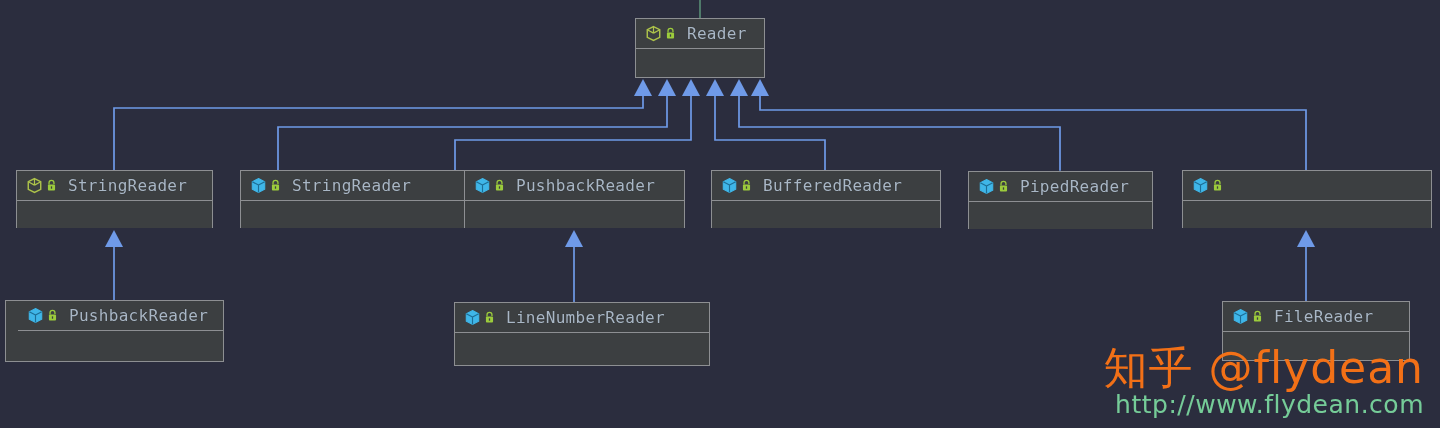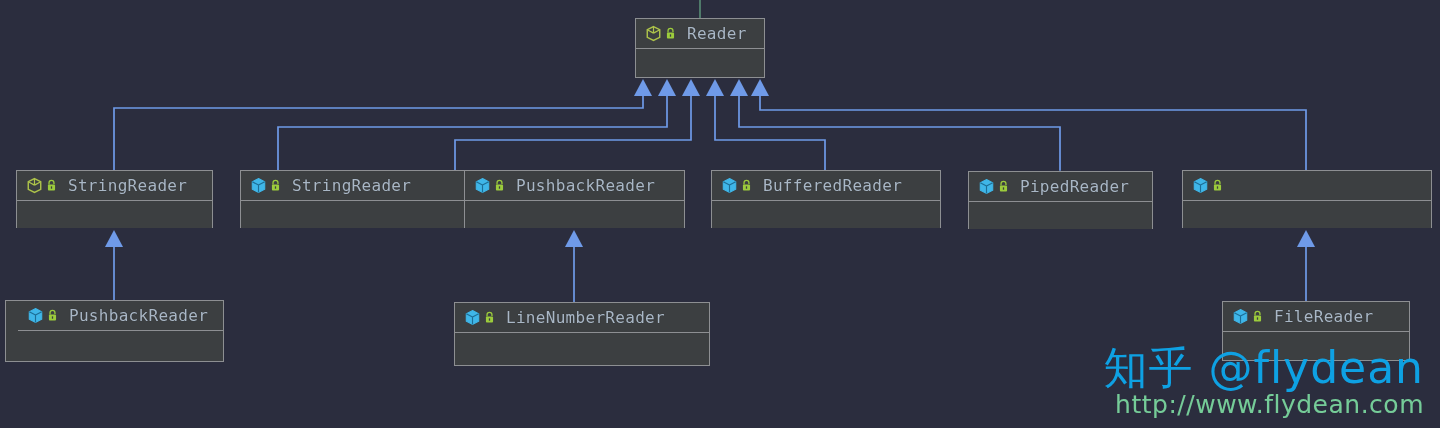--- a/index.html
+++ b/index.html
@@ -76,21 +76,21 @@
     position: absolute;
     z-index: 5;
     right: 16px;
     bottom: 8px;
     text-align: right;
     font-family: "DejaVu Sans", "Liberation Sans", sans-serif;
     pointer-events: none;
     user-select: none;
   }
   #wm-main {
-    color: #0ea5e9;
+    color: #f97316;
     font-size: 44px;
     line-height: 1.04;
     letter-spacing: 1px;
     opacity: .97;
   }
   #wm-url {
     color: #86efac;
     font-size: 25px;
     line-height: 1.15;
     letter-spacing: .5px;

